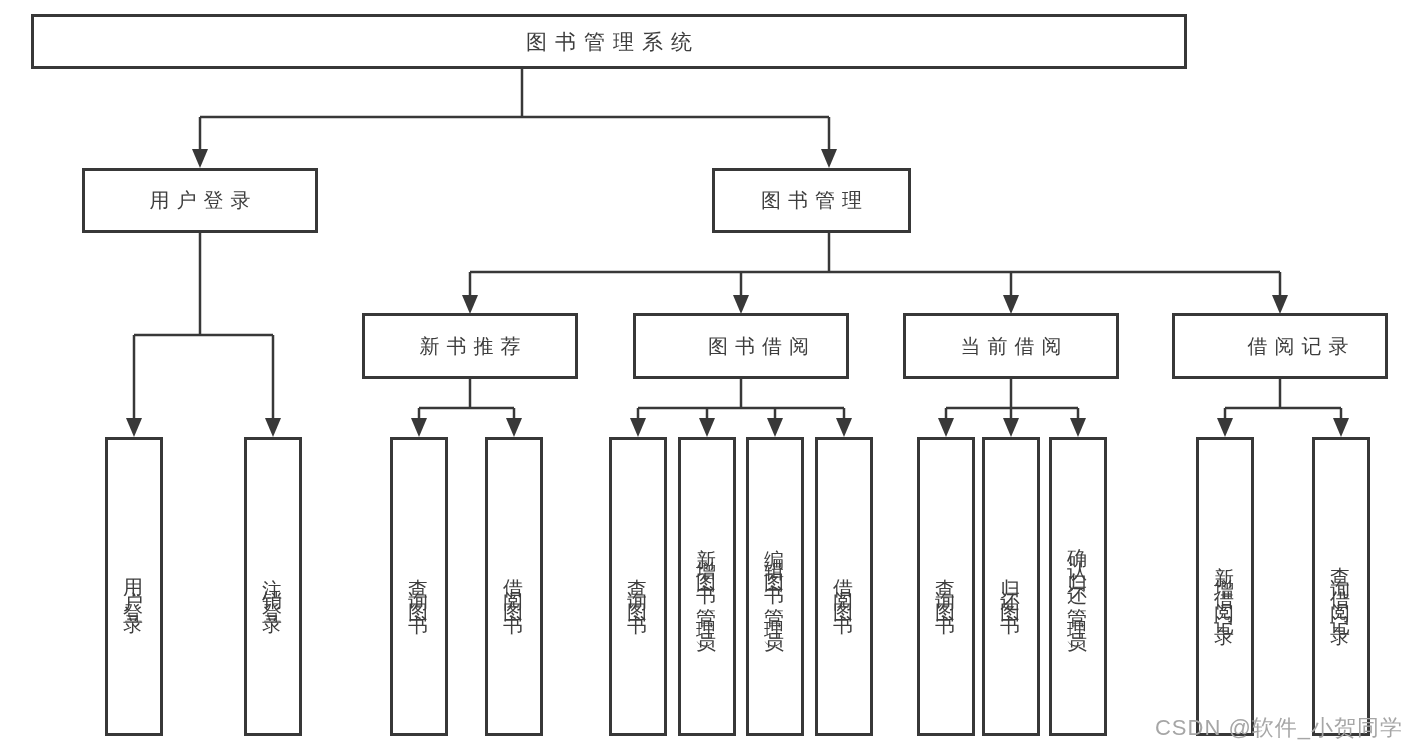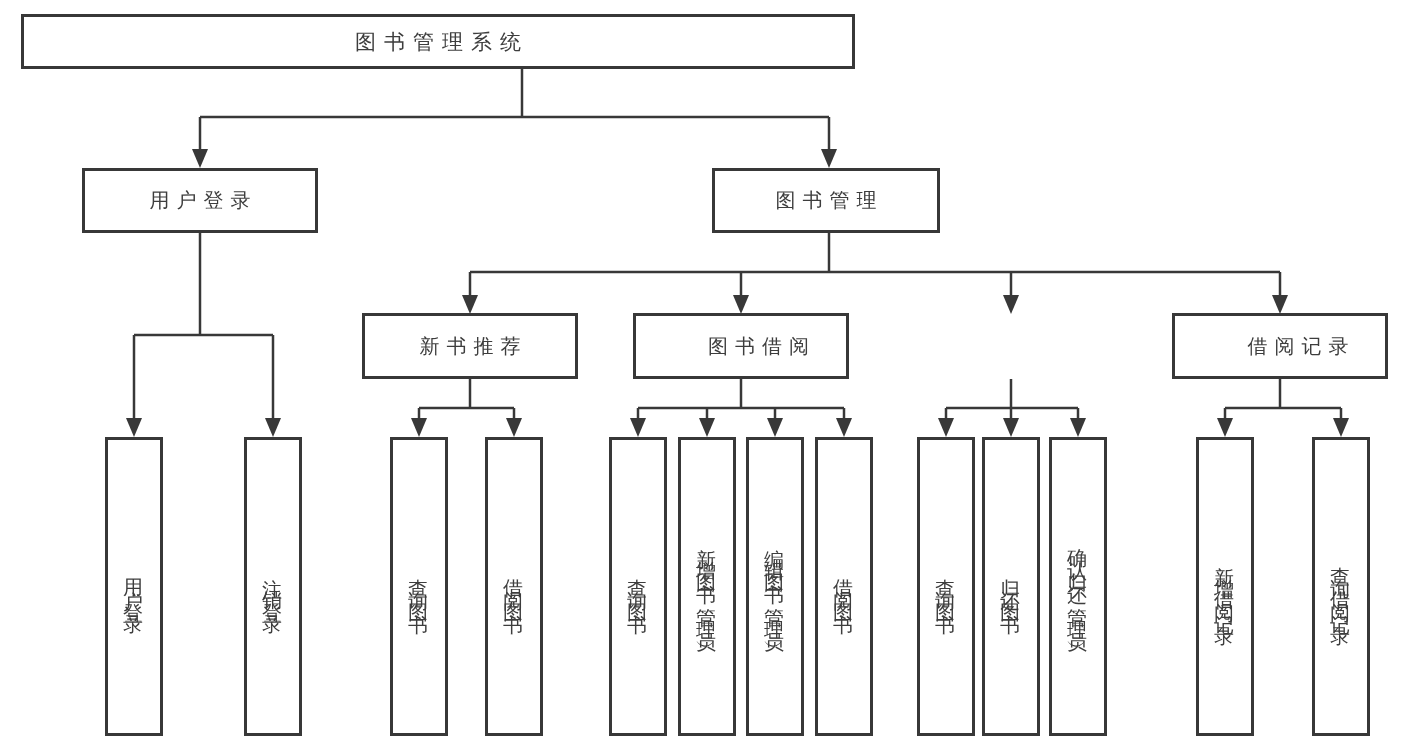--- a/index.html
+++ b/index.html
@@ -128,37 +128,40 @@
       <path d="M767 418 L783 418 L775 437 Z"></path>
       <path d="M836 418 L852 418 L844 437 Z"></path>
       <path d="M938 418 L954 418 L946 437 Z"></path>
       <path d="M1003 418 L1019 418 L1011 437 Z"></path>
       <path d="M1070 418 L1086 418 L1078 437 Z"></path>
       <path d="M1217 418 L1233 418 L1225 437 Z"></path>
       <path d="M1333 418 L1349 418 L1341 437 Z"></path>
     </g>
   </svg>
 
-  <div class="node" id="root-node" style="left:21px; top:14px; width:834px; height:55px;">
+  <div class="node" id="root-node" style="left:31px; top:14px; width:1156px; height:55px;">
     <span class="lbl">图书管理系统</span>
   </div>
 
   <div class="node" style="left:82px; top:168px; width:236px; height:65px;">
     <span class="lbl">用户登录</span>
   </div>
-  <div class="node" style="left:712px; top:168px; width:228px; height:65px;">
+  <div class="node" style="left:712px; top:168px; width:199px; height:65px;">
     <span class="lbl">图书管理</span>
   </div>
 
   <div class="node" style="left:362px; top:313px; width:216px; height:66px;">
     <span class="lbl">新书推荐</span>
   </div>
   <div class="node" style="left:633px; top:313px; width:216px; height:66px;padding-left:35px;">
     <span class="lbl">图书借阅</span>
   </div>
+  <div class="node" style="left:903px; top:313px; width:216px; height:66px;">
+    <span class="lbl">当前借阅</span>
+  </div>
   <div class="node" style="left:1172px; top:313px; width:216px; height:66px;padding-left:36px;">
     <span class="lbl">借阅记录</span>
   </div>
 
   <div class="node leaf" style="left:105px; top:437px; width:58px; height:299px;">
     <span class="lbl">用户登录</span>
   </div>
   <div class="node leaf" style="left:244px; top:437px; width:58px; height:299px;">
     <span class="lbl">注销登录</span>
   </div>
@@ -193,14 +196,15 @@
     <span class="lbl">确认归还（管理员）</span>
   </div>
 
   <div class="node leaf" style="left:1196px; top:437px; width:58px; height:299px;">
     <span class="lbl">新增借阅记录</span>
   </div>
   <div class="node leaf" style="left:1312px; top:437px; width:58px; height:299px;">
     <span class="lbl">查询借阅记录</span>
   </div>
 
+  <div id="watermark">CSDN @软件_小贺同学</div>
 
 </div>
 
 </body></html>

